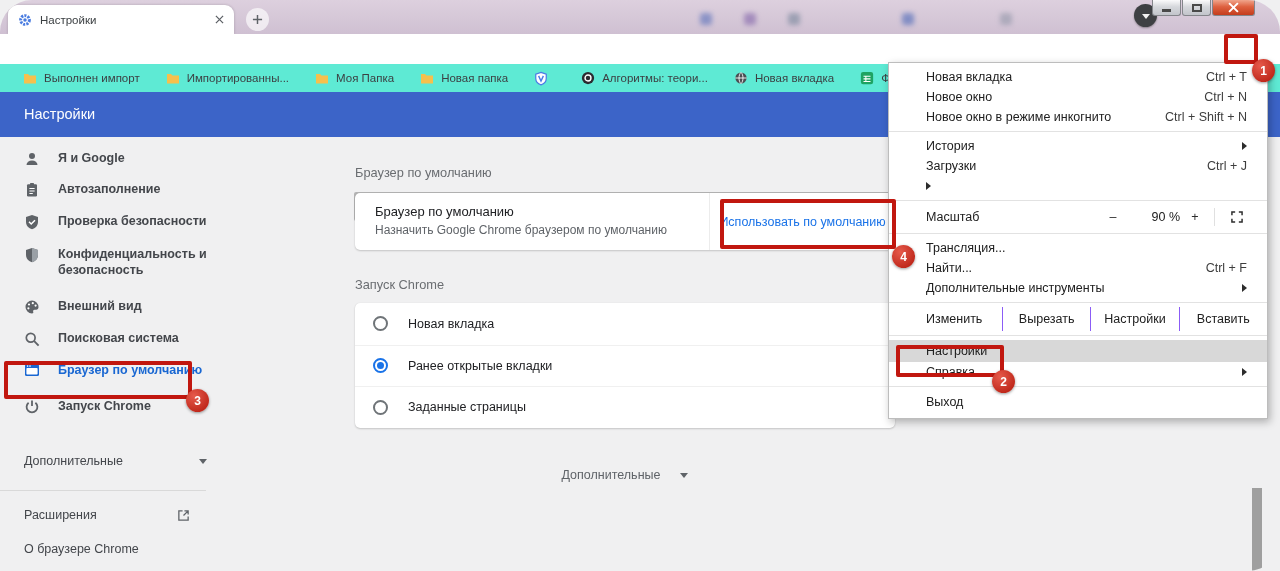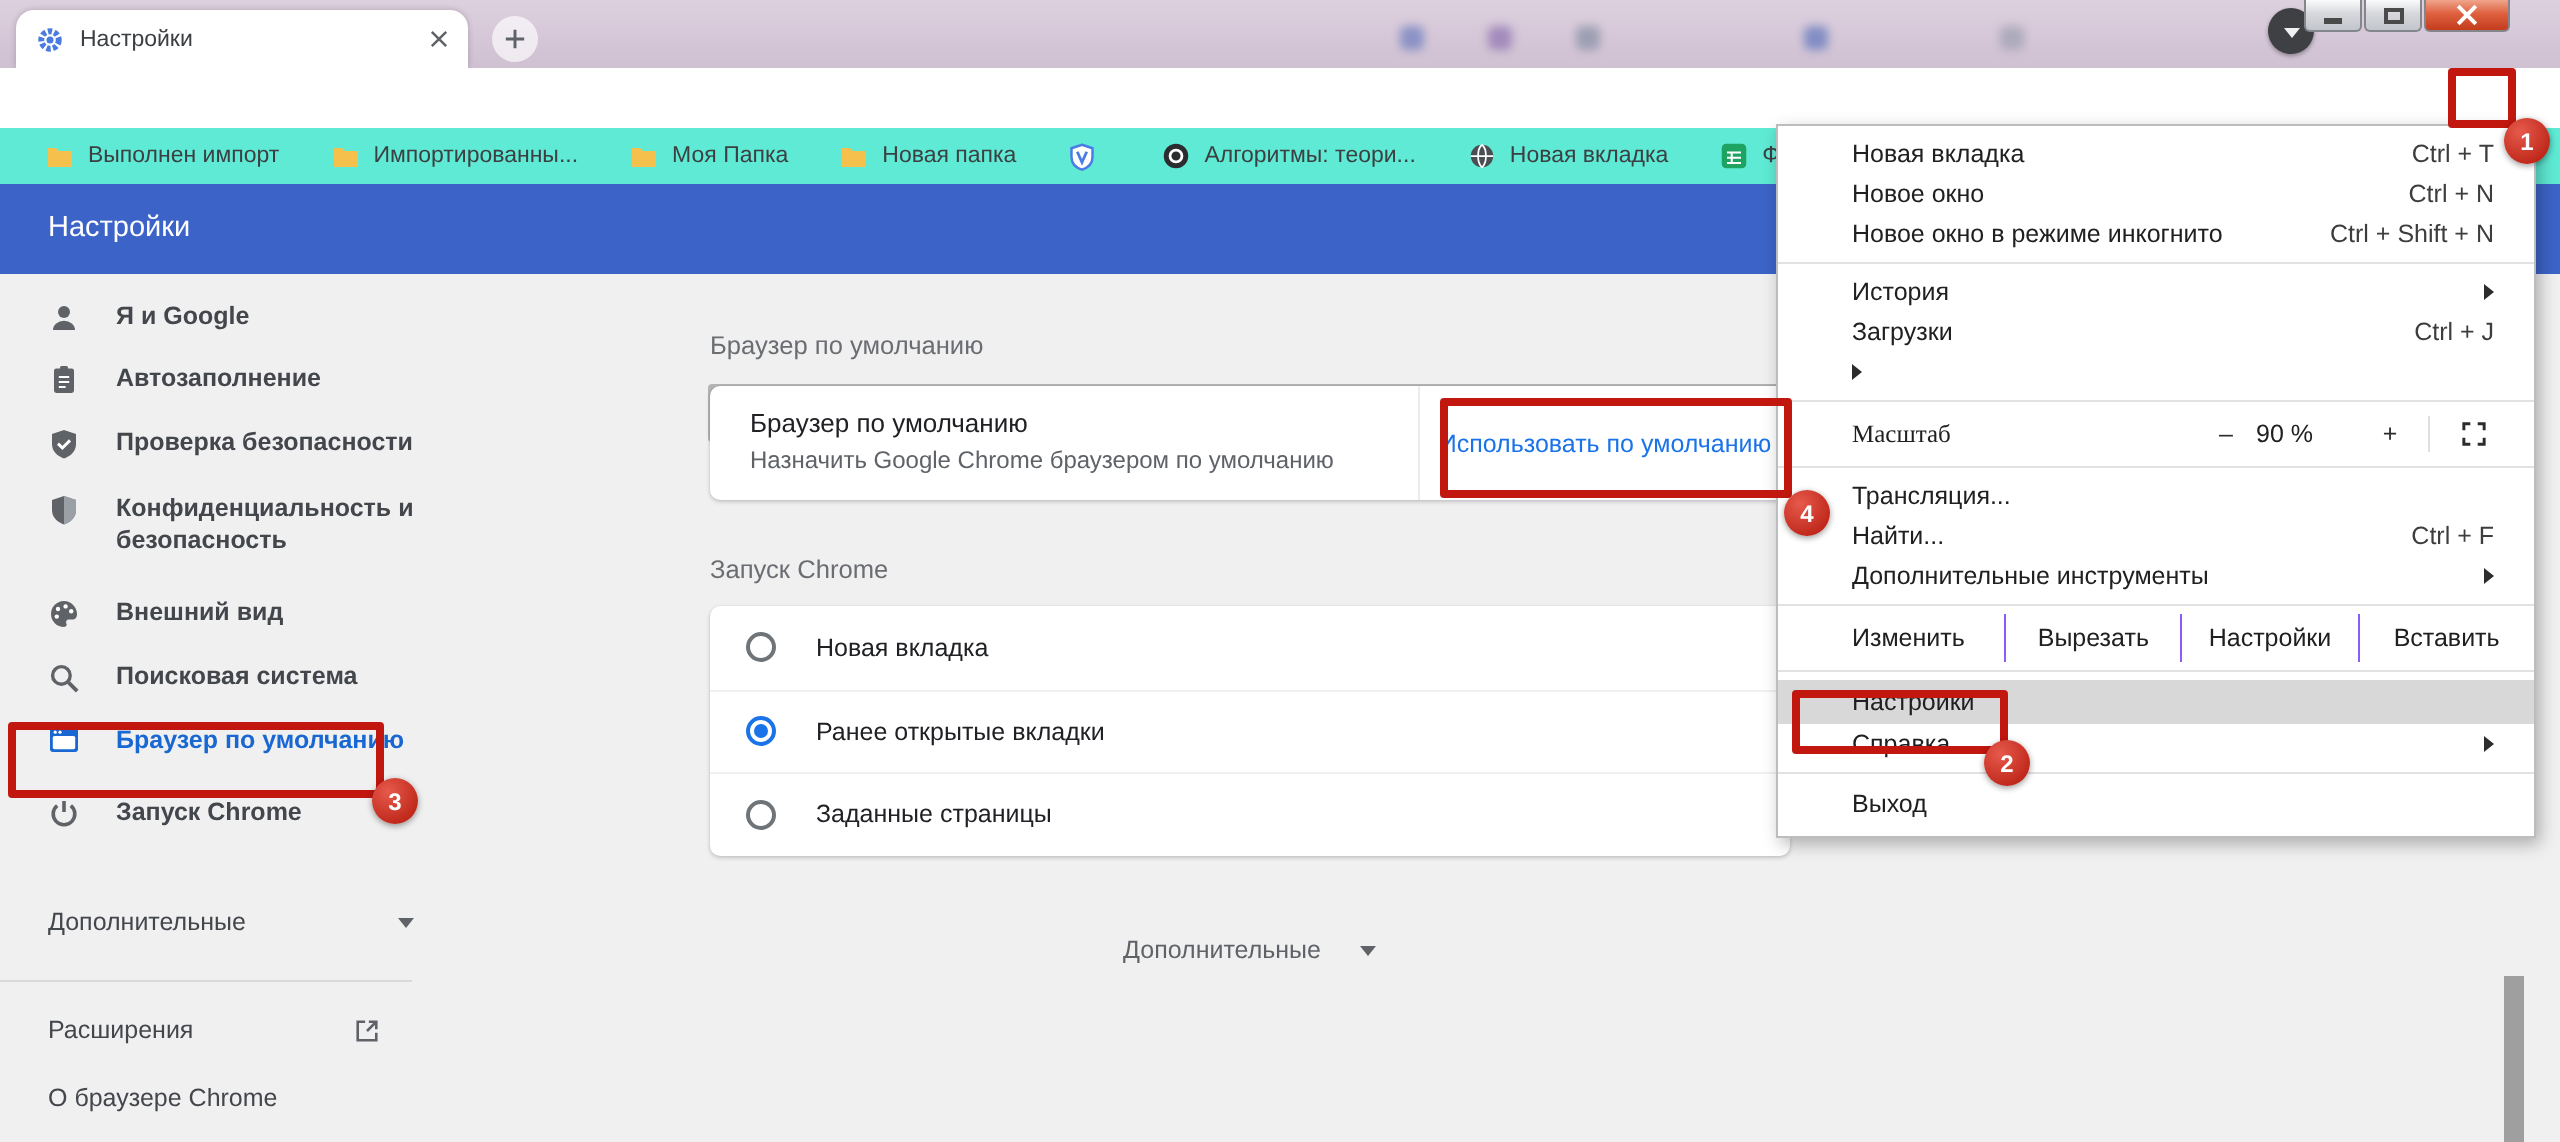--- a/index.html
+++ b/index.html
@@ -1,18 +1,18 @@
 <!DOCTYPE html>
 <html><head>
 <meta charset="utf-8">
 <style>
   * { box-sizing: border-box; margin: 0; padding: 0; }
   html,body { width:1280px; height:571px; overflow:hidden; }
   body { font-family:"Liberation Sans", sans-serif; background:#f0f0f1; position:relative; }
-  #screen { position:absolute; inset:0; width:1280px; height:571px; overflow:hidden; }
+  #screen { position:absolute; inset:0; width:1280px; height:571px; overflow:hidden;border-radius:32px; }
 
   
   #titlebar { position:absolute; left:0; top:0; width:1280px; height:34px;
     background:linear-gradient(#ddd0de,#cfc0d2); }
   .blur-dot { position:absolute; top:13px; width:12px; height:12px; border-radius:3px;
     filter:blur(2.5px); opacity:.55; }
   .tab { position:absolute; left:8px; top:5px; width:226px; height:29px; background:#fff;
     border-radius:9px 9px 0 0; display:flex; align-items:center; padding:0 10px;
     box-shadow:0 0 3px rgba(0,0,0,.2); }
   .tab-title { font-size:11.5px; color:#3c4043; margin-left:8px; flex:1; white-space:nowrap; overflow:hidden; }
@@ -95,23 +95,23 @@
   
   #chrome-menu { position:absolute; left:888px; top:62px; width:380px; background:#fff;
     border:1px solid #bdbdbd; box-shadow:2px 3px 8px rgba(0,0,0,.28); z-index:50; padding:4px 0 5px 0; }
   .mi { height:20px; display:flex; align-items:center; padding:0 20px 0 37px; font-size:12.5px; color:#202020; }
   .mi .ml { flex:1; }
   .mi .ms { color:#3d3d3d; }
   .msep { height:1px; background:#e2e2e2; margin:4px 0; }
   .subarrow { width:0; height:0; border-top:4px solid transparent; border-bottom:4px solid transparent;
     border-left:5px solid #2c2c2c; }
   .mi-zoom { height:24px; display:flex; align-items:center; padding:0 12px 0 37px; font-size:12.5px; color:#202020; }
-  .mi-zoom .ml { flex:1;font-family:Liberation Serif, serif; }
+  .mi-zoom .ml { flex:1; }
   .zbtn { width:30px; text-align:center; color:#2c2c2c; }
-  .zval { width:52px; text-align:left; }
+  .zval { width:52px; text-align:right; }
   .zdiv { width:1px; height:18px; background:#e0e0e0; margin:0 4px; }
   .zfs { width:36px; display:flex; align-items:center; justify-content:center; }
   .mi-edit { height:24px; display:flex; align-items:stretch; font-size:12.5px; color:#202020; }
   .mi-edit .cell { display:flex; align-items:center; justify-content:center; }
   .mi-edit .c0 { width:113px; justify-content:flex-start; padding-left:37px; }
   .mi-edit .cb { flex:1; border-left:1px solid #8b5cf6; cursor:pointer; }
   .mi-settings { height:22px; display:flex; align-items:center; padding-left:37px; background:#d8d8d8;
     font-size:12.5px; color:#202020; }
   .mi-exit { height:22px; }
 

